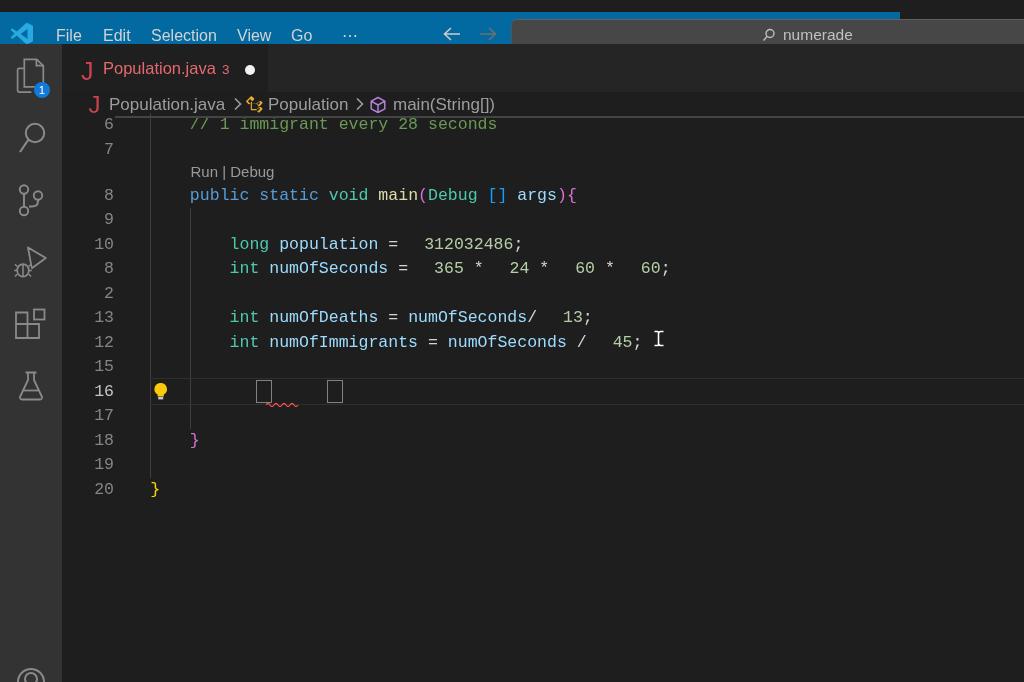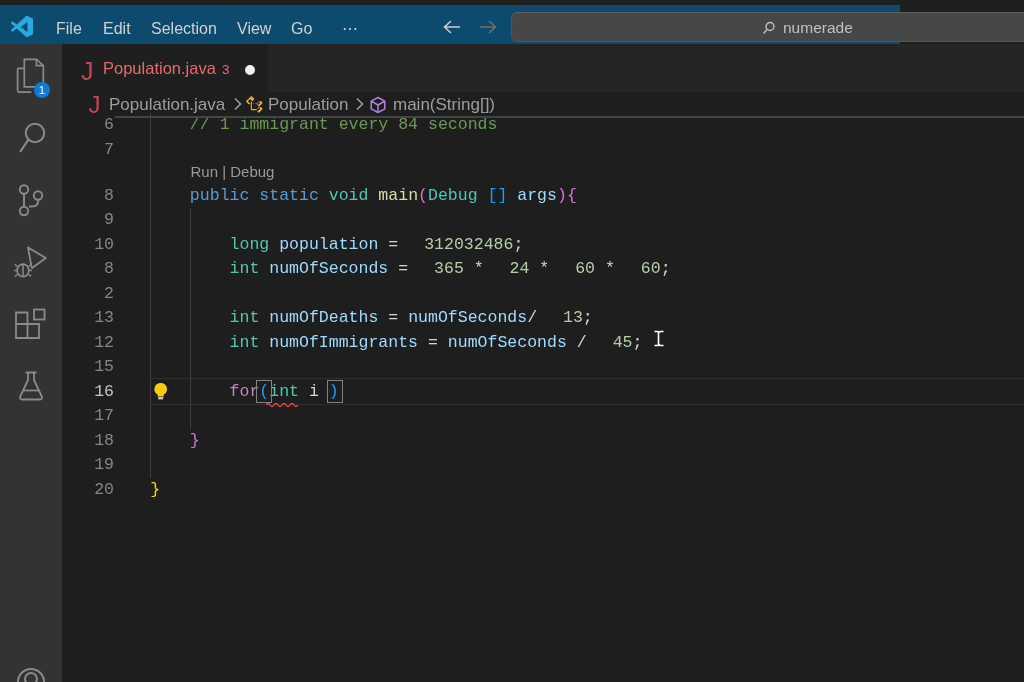--- a/index.html
+++ b/index.html
@@ -1,21 +1,21 @@
 <!DOCTYPE html>
 <html><head>
 <meta charset="utf-8">
 <style>
   * { margin:0; padding:0; box-sizing:border-box; }
   html,body { width:1024px; height:682px; overflow:hidden; background:#1e1e1e; }
   #app { position:relative; width:1024px; height:682px; overflow:hidden;
          font-family:"Liberation Sans", sans-serif; }
   .abs { position:absolute; }
   
-  #titlebar { left:0; top:5px; width:900px; height:44px; background:#0c4a6e; }
+  #titlebar { left:0; top:12px; width:900px; height:44px; background:#0369a1; }
   .menuitem { position:absolute; top:0; height:44px; line-height:47px;
               color:#d2d2d2; font-size:16px; }
   
   #cmdbox { position:absolute; left:511px; top:7px; width:521px; height:30px;
             background:#474747; border:1px solid #545454; border-top-color:#606060;
             border-radius:6px; }
   
   #actbar { left:0; top:44px; width:62px; height:638px; background:#333333; }
   
   #tabbar { left:62px; top:44px; width:962px; height:48px; background:#252526; }
@@ -168,27 +168,26 @@
     <div class="ln" style="top:217.5px">12</div>
     <div class="ln" style="top:242px">15</div>
     <div class="ln" style="top:266.5px;color:#c6c6c6">16</div>
     <div class="ln" style="top:291px">17</div>
     <div class="ln" style="top:315.5px">18</div>
     <div class="ln" style="top:340px">19</div>
     <div class="ln" style="top:365px">20</div>
 
     <div class="abs" style="left:128.5px;top:47.5px;height:21.5px;line-height:21.5px;color:#999999;font-size:15px">Run | Debug</div>
 
-    <div class="cl" style="top:0"><span style="color:#6a9955">    // 1 immigrant every 84 seconds</span></div>
+    <div class="cl" style="top:0"><span style="color:#6a9955">    // 1 immigrant every 28 seconds</span></div>
     <div class="cl" style="top:70.5px"><span class="b">    public static</span><span class="t"> void</span><span class="y"> main</span><span class="o">(</span><span class="t">Debug</span><span class="u"> []</span><span class="v"> args</span><span class="o">){</span></div>
     <div class="cl" style="top:119.5px"><span class="t">        long</span><span class="v"> population</span><span class="w"> = </span><span class="n">312032486</span><span class="w">;</span></div>
     <div class="cl" style="top:144px"><span class="t">        int</span><span class="v"> numOfSeconds</span><span class="w"> = </span><span class="n">365</span><span class="w"> * </span><span class="n">24</span><span class="w"> * </span><span class="n">60</span><span class="w"> * </span><span class="n">60</span><span class="w">;</span></div>
     <div class="cl" style="top:193px"><span class="t">        int</span><span class="v"> numOfDeaths</span><span class="w"> = </span><span class="v">numOfSeconds</span><span class="w">/ </span><span class="n">13</span><span class="w">;</span></div>
     <div class="cl" style="top:217.5px"><span class="t">        int</span><span class="v"> numOfImmigrants</span><span class="w"> = </span><span class="v">numOfSeconds</span><span class="w"> / </span><span class="n">45</span><span class="w">;</span></div>
-    <div class="cl" style="top:266.5px"><span class="p">        for</span><span class="u">(</span><span class="t">int</span><span class="w"> i </span><span class="u">)</span></div>
     <div class="cl" style="top:315.5px"><span class="o">    }</span></div>
     <div class="cl" style="top:364.5px"><span class="g">}</span></div>
 
     <div class="abs" style="left:194px;top:267px;width:16px;height:23px;border:1.4px solid #828282"></div>
     <div class="abs" style="left:264.5px;top:267px;width:16px;height:23px;border:1.4px solid #828282"></div>
 
     <svg class="abs" style="left:204px;top:287.5px" width="34" height="6" viewBox="0 0 34 6">
       <path d="M0 4 q2 -3 4 0 t4 0 t4 0 t4 0 t4 0 t4 0 t4 0 t4 0" stroke="#f14c4c" stroke-width="1.3" fill="none"></path>
     </svg>
 

